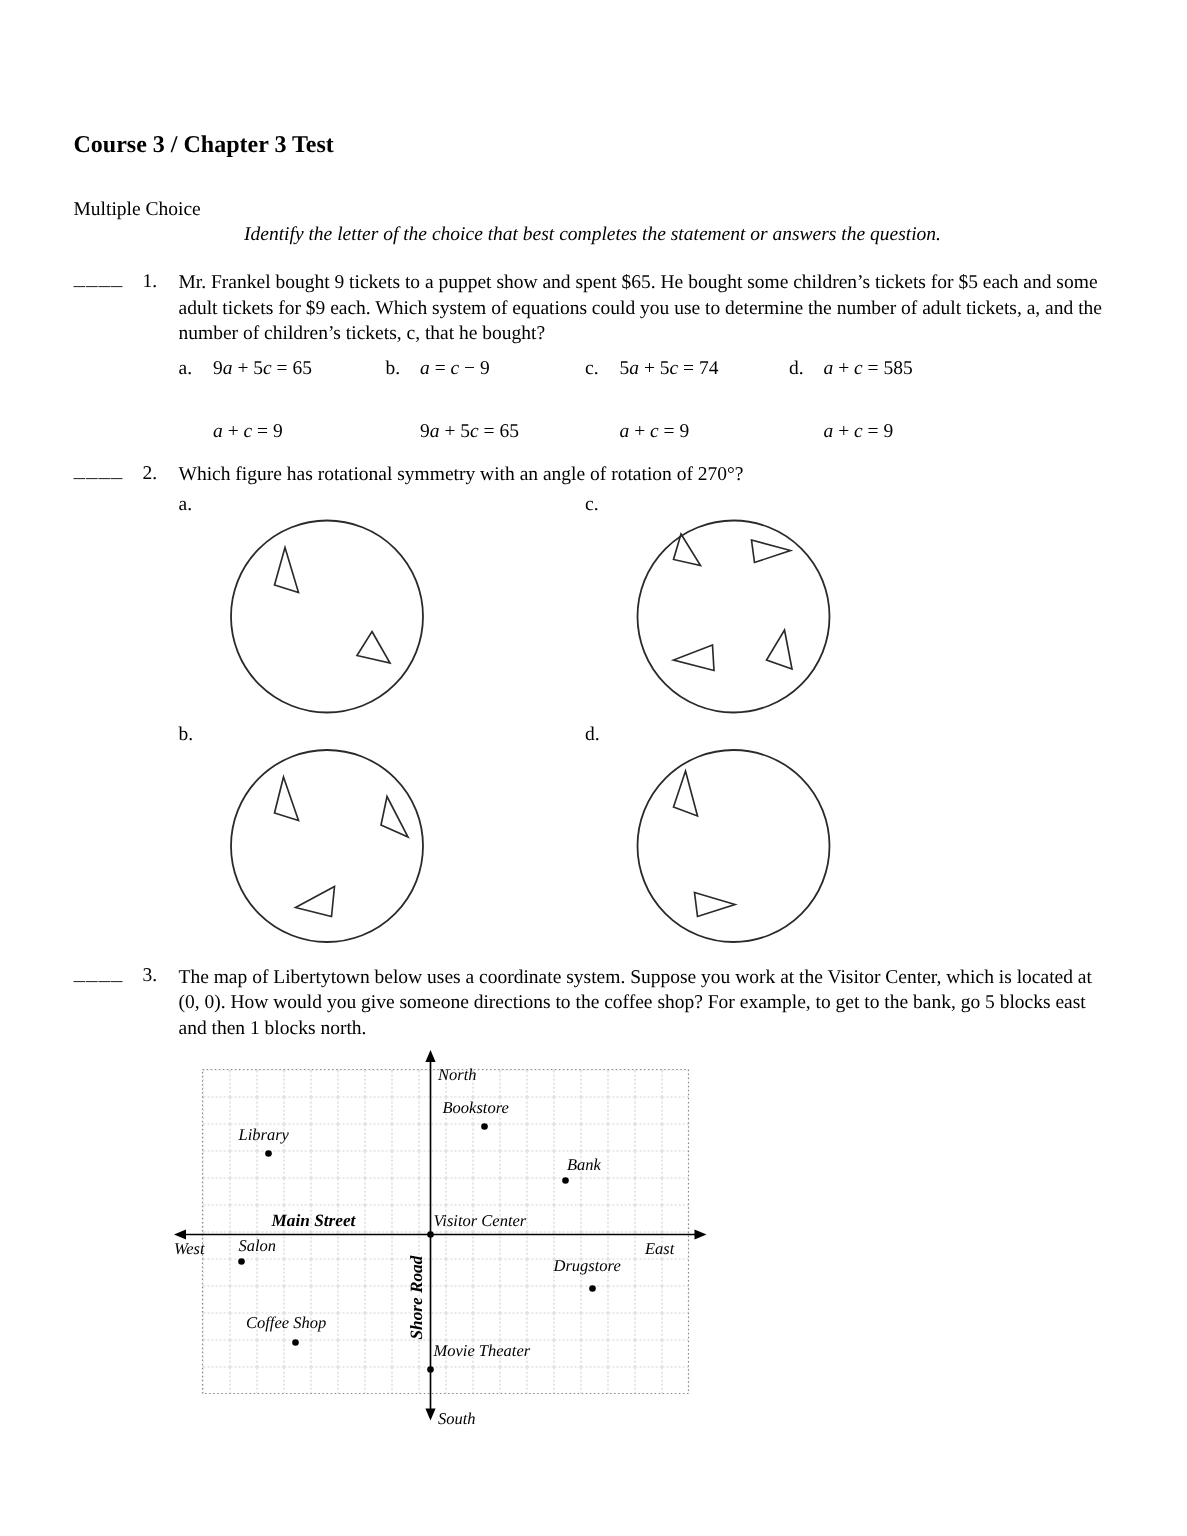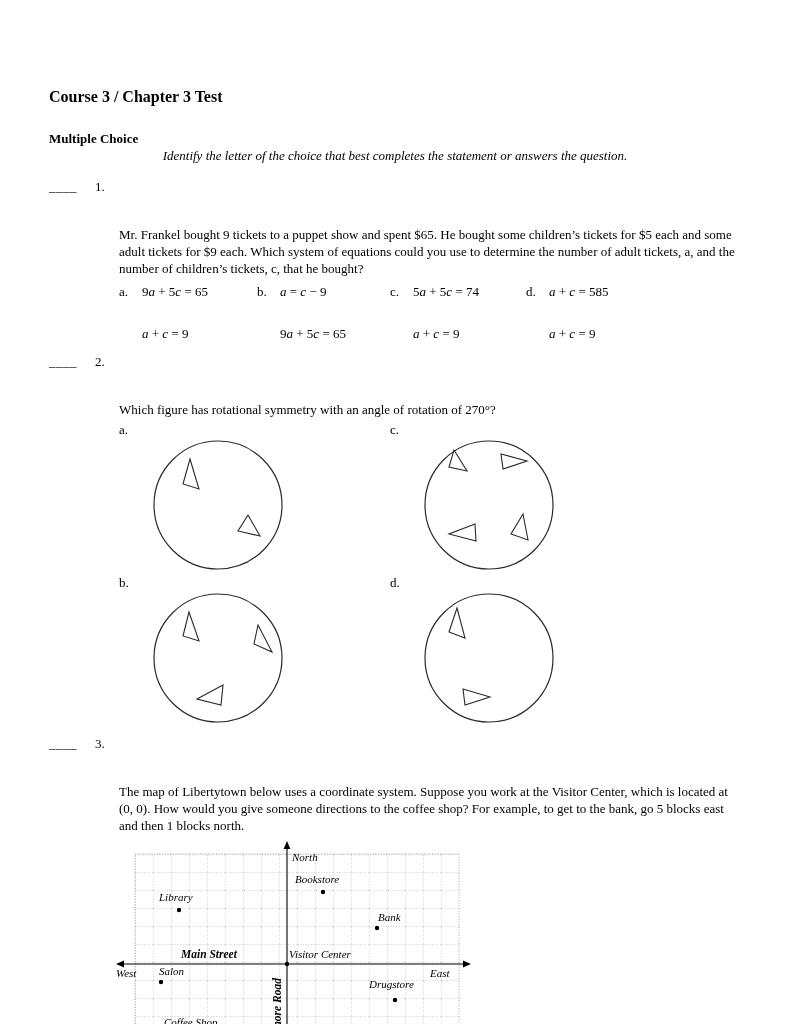--- a/index.html
+++ b/index.html
@@ -3,30 +3,30 @@
 <meta charset="utf-8">
 <style>
   html,body { margin:0; padding:0; background:#ffffff; }
   .page {
     width:791px; height:1024px; background:#fff; color:#000;
     font-family:"Liberation Serif", serif; font-size:13px;
     box-sizing:border-box; padding:88px 50px 0 49px; position:relative;
     overflow:hidden;
   }
   .title { font-size:16px; font-weight:bold; margin:0 0 24px 0; }
-  .mc-head { font-weight:bold; line-height:17px; }
+  .mc-head { font-weight:normal; line-height:17px; }
   .mc-inst { font-style:italic; line-height:17px;text-align:center; }
   .question { display:flex; align-items:flex-start; }
   .q1 { margin-top:15px; }
   .q2 { margin-top:12px; }
   .q3 { margin-top:12px; }
-  .q-blank { width:46px; flex:none; letter-spacing:0.5px; }
+  .q-blank { width:46px; flex:none; letter-spacing:0.5px;font-family:Liberation Mono, monospace; }
   .q-num { width:24px; flex:none; }
   .q-body { flex:1; max-width:632px; }
-  .q-text { line-height:17px;margin-top:47px; }
+  .q-text { line-height:17px; }
   .choices { display:flex; margin-top:7px; }
   .choice { display:flex; flex:none; }
   .ch-a { width:138px; }
   .ch-b { width:133px; }
   .ch-c { width:136px; }
   .c-label { width:23px; flex:none; }
   .eq-stack { display:flex; flex-direction:column; gap:26px; }
   .eq i { font-style:italic; }
   .fig-grid { display:grid; grid-template-columns:271px 1fr; margin-top:5px; row-gap:5px; }
   .fig-label { line-height:14px; }

